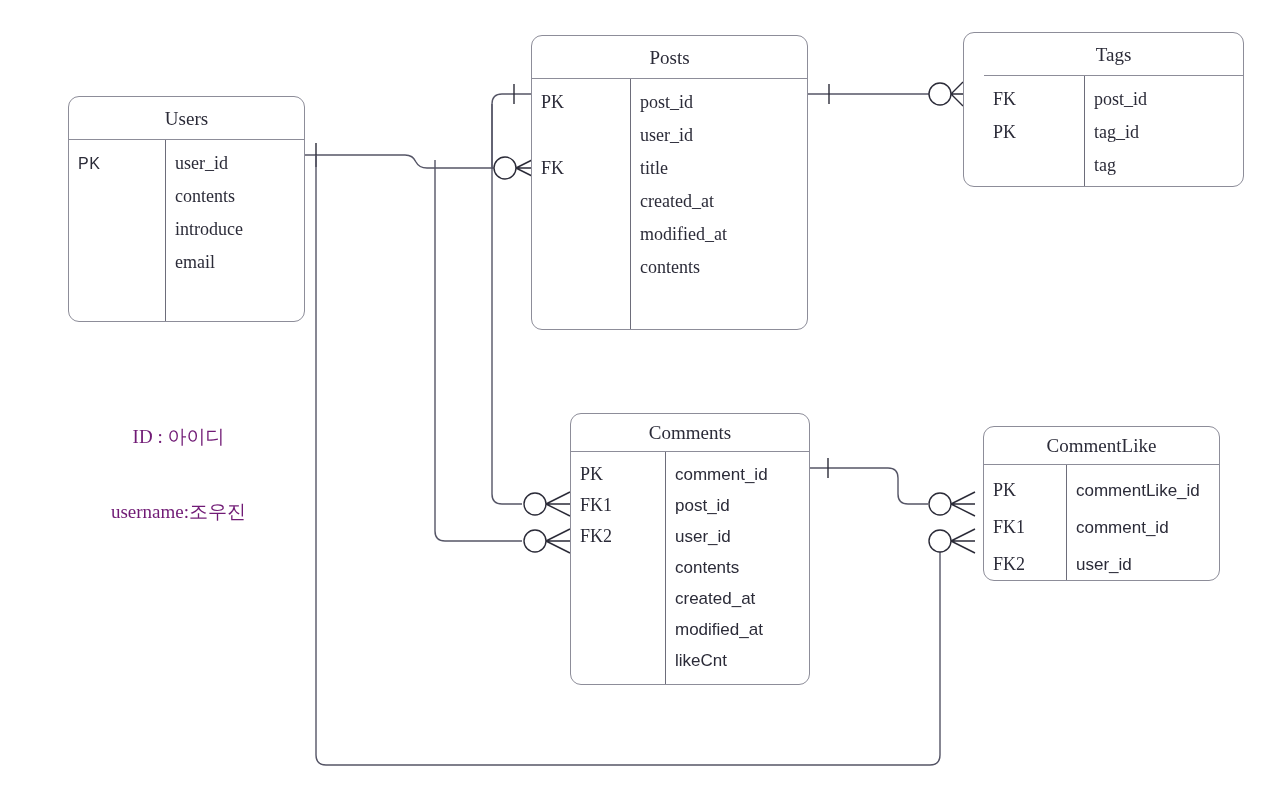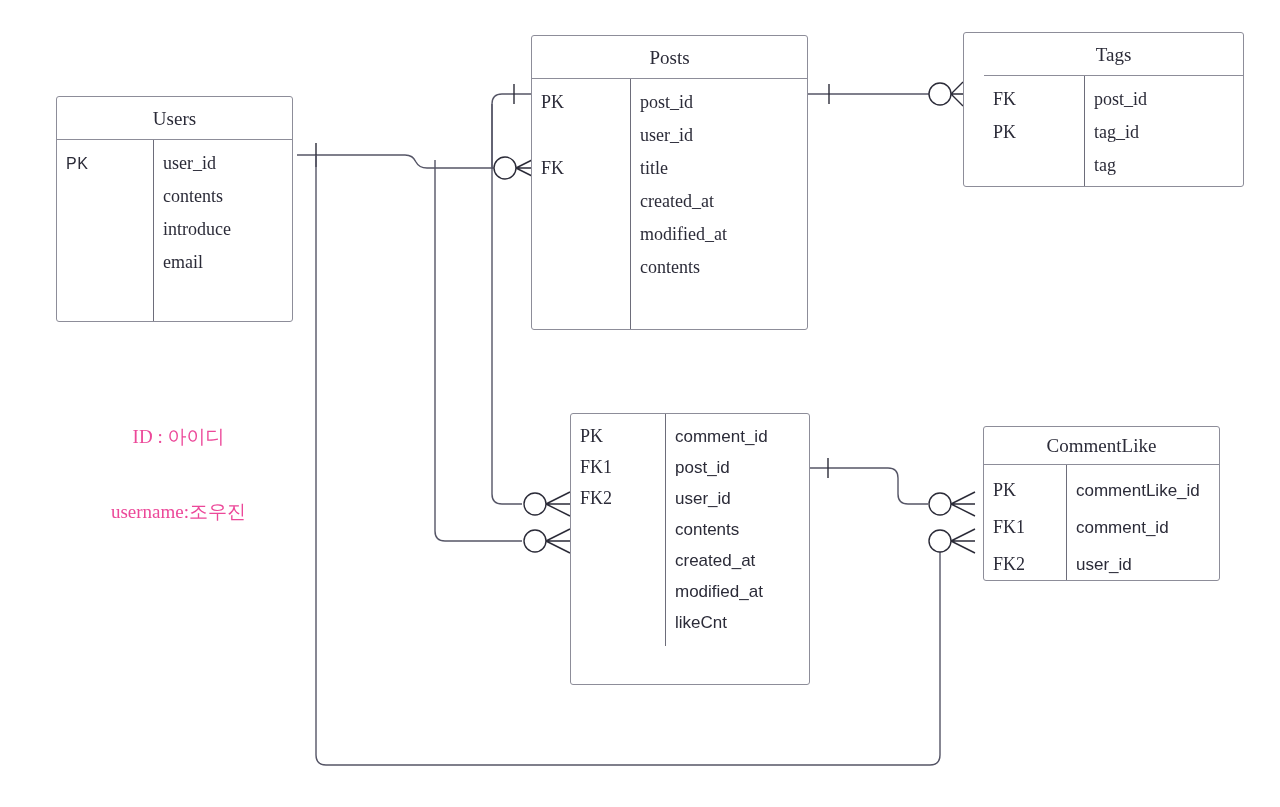--- a/index.html
+++ b/index.html
@@ -38,21 +38,21 @@
     fill: none;
     stroke: #2b2b38;
     stroke-width: 1.4;
   }
 
   .entity {
     position: absolute;
     box-sizing: border-box;
     background: #ffffff;
     border: 1.3px solid #8d8d99;
-    border-radius: 3px;
+    border-radius: 11px;
     z-index: 2;
   }
   .entity-title {
     text-align: center;
     font-family: "Liberation Serif", serif;
     font-size: 19px;
     line-height: 1;
     color: #2b2b38;
     border-bottom: 1.3px solid #8d8d99;
     box-sizing: border-box;
@@ -101,21 +101,21 @@
     font-size: 16px;
     letter-spacing: 0.5px;
   }
 
   .note {
     position: absolute;
     text-align: center;
     font-family: "Liberation Serif", serif;
     font-size: 19px;
     line-height: 25px;
-    color: #ec4899;
+    color: #701a75;
     white-space: pre;
     z-index: 2;
   }
 </style>
 </head>
 <body>
 
 <div id="canvas">
 
   <svg class="wires" viewBox="0 0 1280 807">
@@ -147,21 +147,21 @@
     <path class="wire" d="M 810 468 L 888 468 Q 898 468 898 478 L 898 494 Q 898 504 908 504 L 928 504"></path>
     <path class="wire-mark" d="M 828 458 L 828 478"></path>
     <circle class="wire-node" cx="940" cy="504" r="11"></circle>
     <path class="wire-mark" d="M 975 504 L 951 504 M 975 492 L 951 504 M 975 516 L 951 504"></path>
 
     <circle class="wire-node" cx="940" cy="541" r="11"></circle>
     <path class="wire-mark" d="M 975 541 L 951 541 M 975 529 L 951 541 M 975 553 L 951 541"></path>
 
   </svg>
 
-  <div class="entity sans-keys serif-attrs" style="left:56px; top:96px; width:237px; height:226px;">
+  <div class="entity sans-keys serif-attrs" style="left:68px; top:96px; width:237px; height:226px;">
     <div class="entity-title" style="height:43px;">Users</div>
     <div class="entity-body">
       <div class="key-col" style="width:97px;">
         <div class="row">PK</div>
         <div class="row"></div>
         <div class="row"></div>
         <div class="row"></div>
         <div class="row"></div>
       </div>
       <div class="attr-col">
@@ -211,20 +211,21 @@
       </div>
       <div class="attr-col">
         <div class="row">post_id</div>
         <div class="row">tag_id</div>
         <div class="row">tag</div>
       </div>
     </div>
   </div>
 
   <div class="entity sans-attrs" style="left:570px; top:413px; width:240px; height:272px;">
+    <div class="entity-title" style="height:38px;">Comments</div>
     <div class="entity-body" style="height:calc(100% - 38px);">
       <div class="key-col" style="width:95px;">
         <div class="row" style="height:31px;line-height:31px;">PK</div>
         <div class="row" style="height:31px;line-height:31px;">FK1</div>
         <div class="row" style="height:31px;line-height:31px;">FK2</div>
         <div class="row" style="height:31px;line-height:31px;"></div>
         <div class="row" style="height:31px;line-height:31px;"></div>
         <div class="row" style="height:31px;line-height:31px;"></div>
         <div class="row" style="height:31px;line-height:31px;"></div>
       </div>

